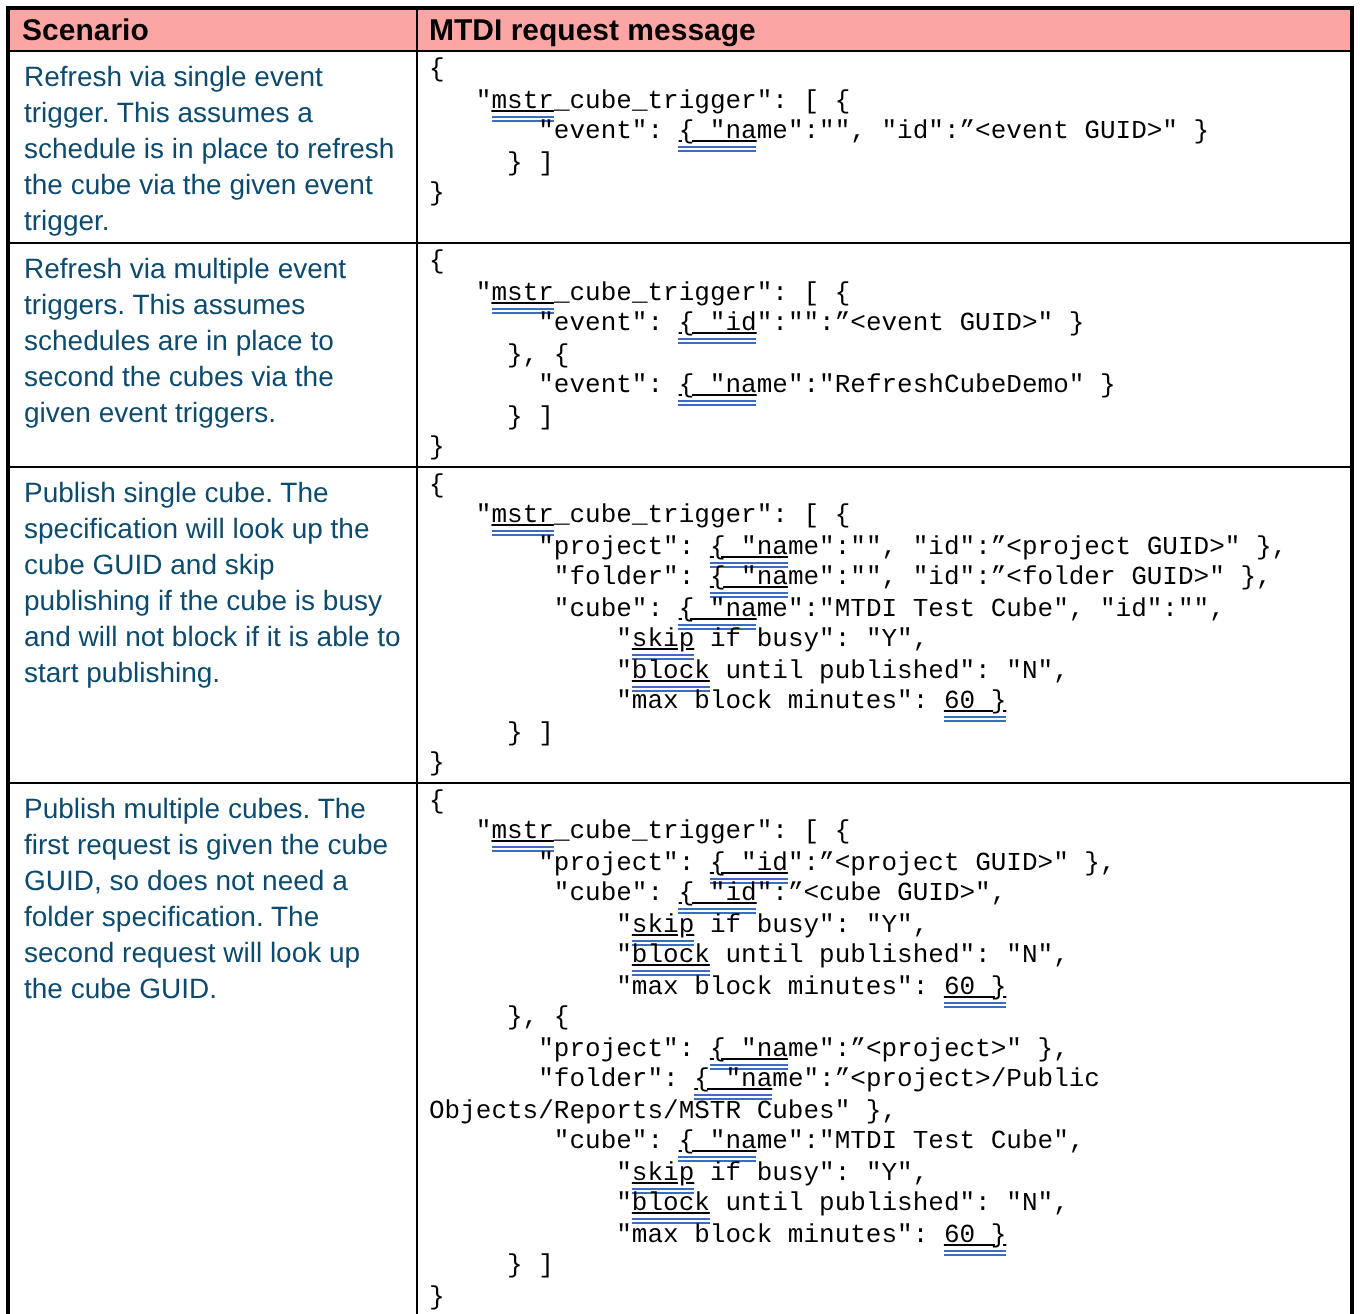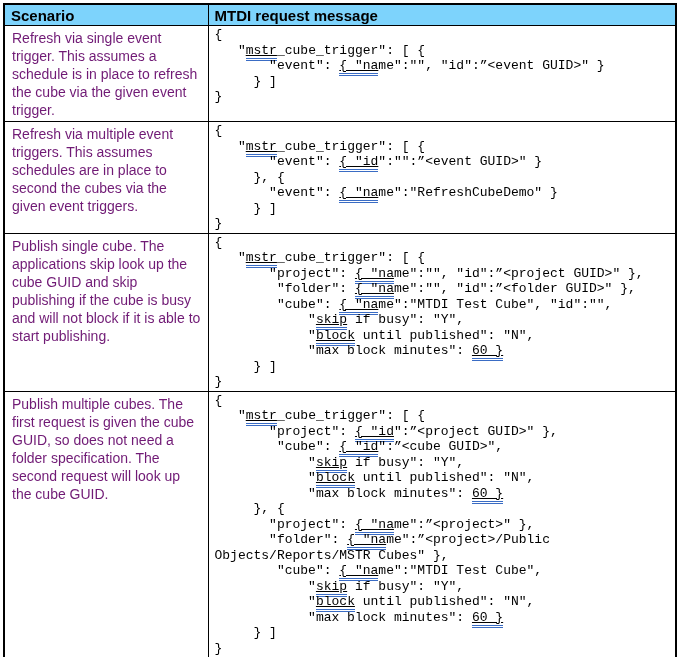--- a/index.html
+++ b/index.html
@@ -10,34 +10,34 @@
     table-layout:fixed;
     border-collapse:collapse;
     border:2px solid #000;
   }
   table.doc-table th, table.doc-table td {
     border:1px solid #000;
     vertical-align:top;
     overflow:hidden;
   }
   th.hdr {
-    background:#7dd3fc;
+    background:#fca5a5;
     text-align:left;
     font-family:"Liberation Sans", sans-serif;
     font-weight:bold;
     font-size:15px;
     line-height:17px;
     padding:2px 5px 1px 6px;
     color:#000;
   }
   td.scenario-cell {
     font-family:"Liberation Sans", sans-serif;
     font-size:14px;
     line-height:18px;
-    color:#701a75;
+    color:#0c4a6e;
     padding:3px 6px 2px 7px;
   }
   td.json-cell { padding:0; }
   pre.code {
     margin:0;
     padding:1px 2px 1px 6px;
     font-family:"Liberation Mono", "DejaVu Sans Mono", monospace;
     font-size:13px;
     line-height:15.5px;
     color:#000;
@@ -79,21 +79,21 @@
 <span>   "</span><span class="gu">mstr</span><span>_cube_trigger": [ {</span>
 <span>       "event": </span><span class="gu">{ "id</span><span>":"":”&lt;event GUID&gt;" }</span>
 <span>     }, {</span>
 <span>       "event": </span><span class="gu">{ "na</span><span>me":"RefreshCubeDemo" }</span>
 <span>     } ]</span>
 <span>}</span>
 </pre>
           </td>
         </tr>
         <tr>
-          <td class="scenario-cell">Publish single cube. The applications skip look up the cube GUID and skip publishing if the cube is busy and will not block if it is able to start publishing.</td>
+          <td class="scenario-cell">Publish single cube. The specification will look up the cube GUID and skip publishing if the cube is busy and will not block if it is able to start publishing.</td>
           <td class="json-cell">
             <pre class="code"><span>{</span>
 <span>   "</span><span class="gu">mstr</span><span>_cube_trigger": [ {</span>
 <span>       "project": </span><span class="gu">{ "na</span><span>me":"", "id":”&lt;project GUID&gt;" },</span>
 <span>        "folder": </span><span class="gu">{ "na</span><span>me":"", "id":”&lt;folder GUID&gt;" },</span>
 <span>        "cube": </span><span class="gu">{ "na</span><span>me":"MTDI Test Cube", "id":"",</span>
 <span>            "</span><span class="gu">skip</span><span> if busy": "Y",</span>
 <span>            "</span><span class="gu">block</span><span> until published": "N",</span>
 <span>            "max block minutes": </span><span class="gu">60 }</span>
 <span>     } ]</span>

